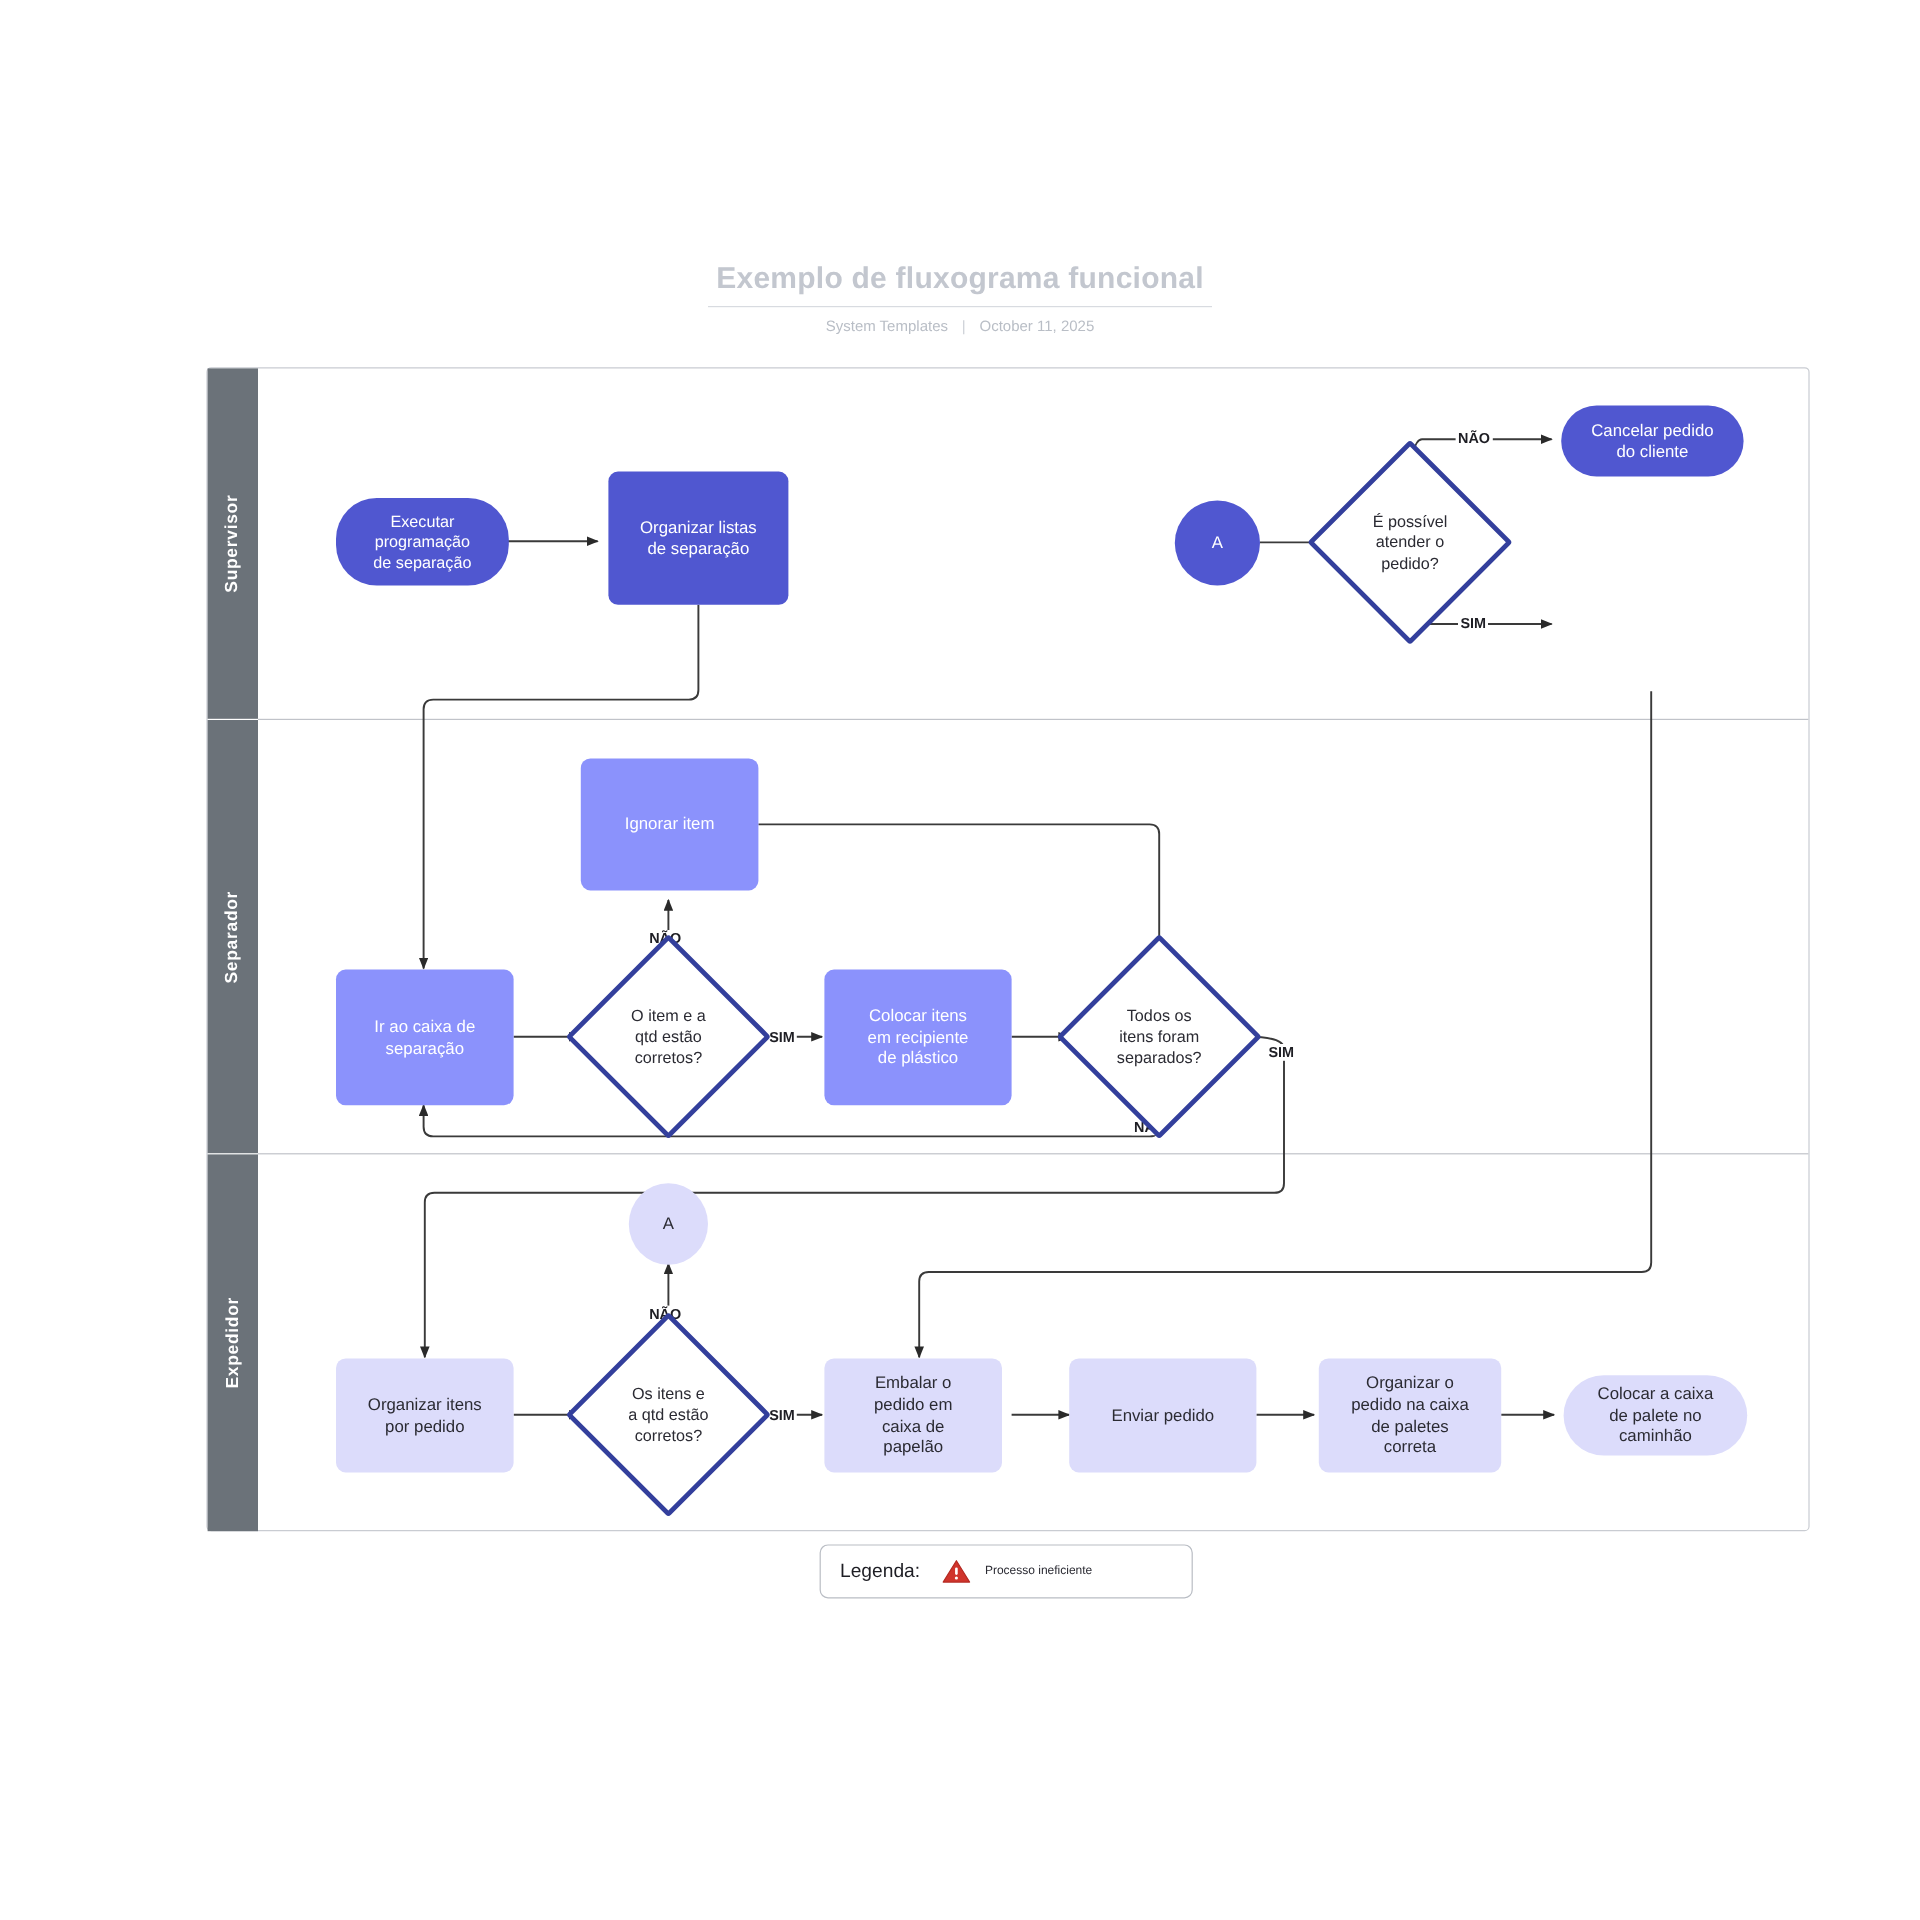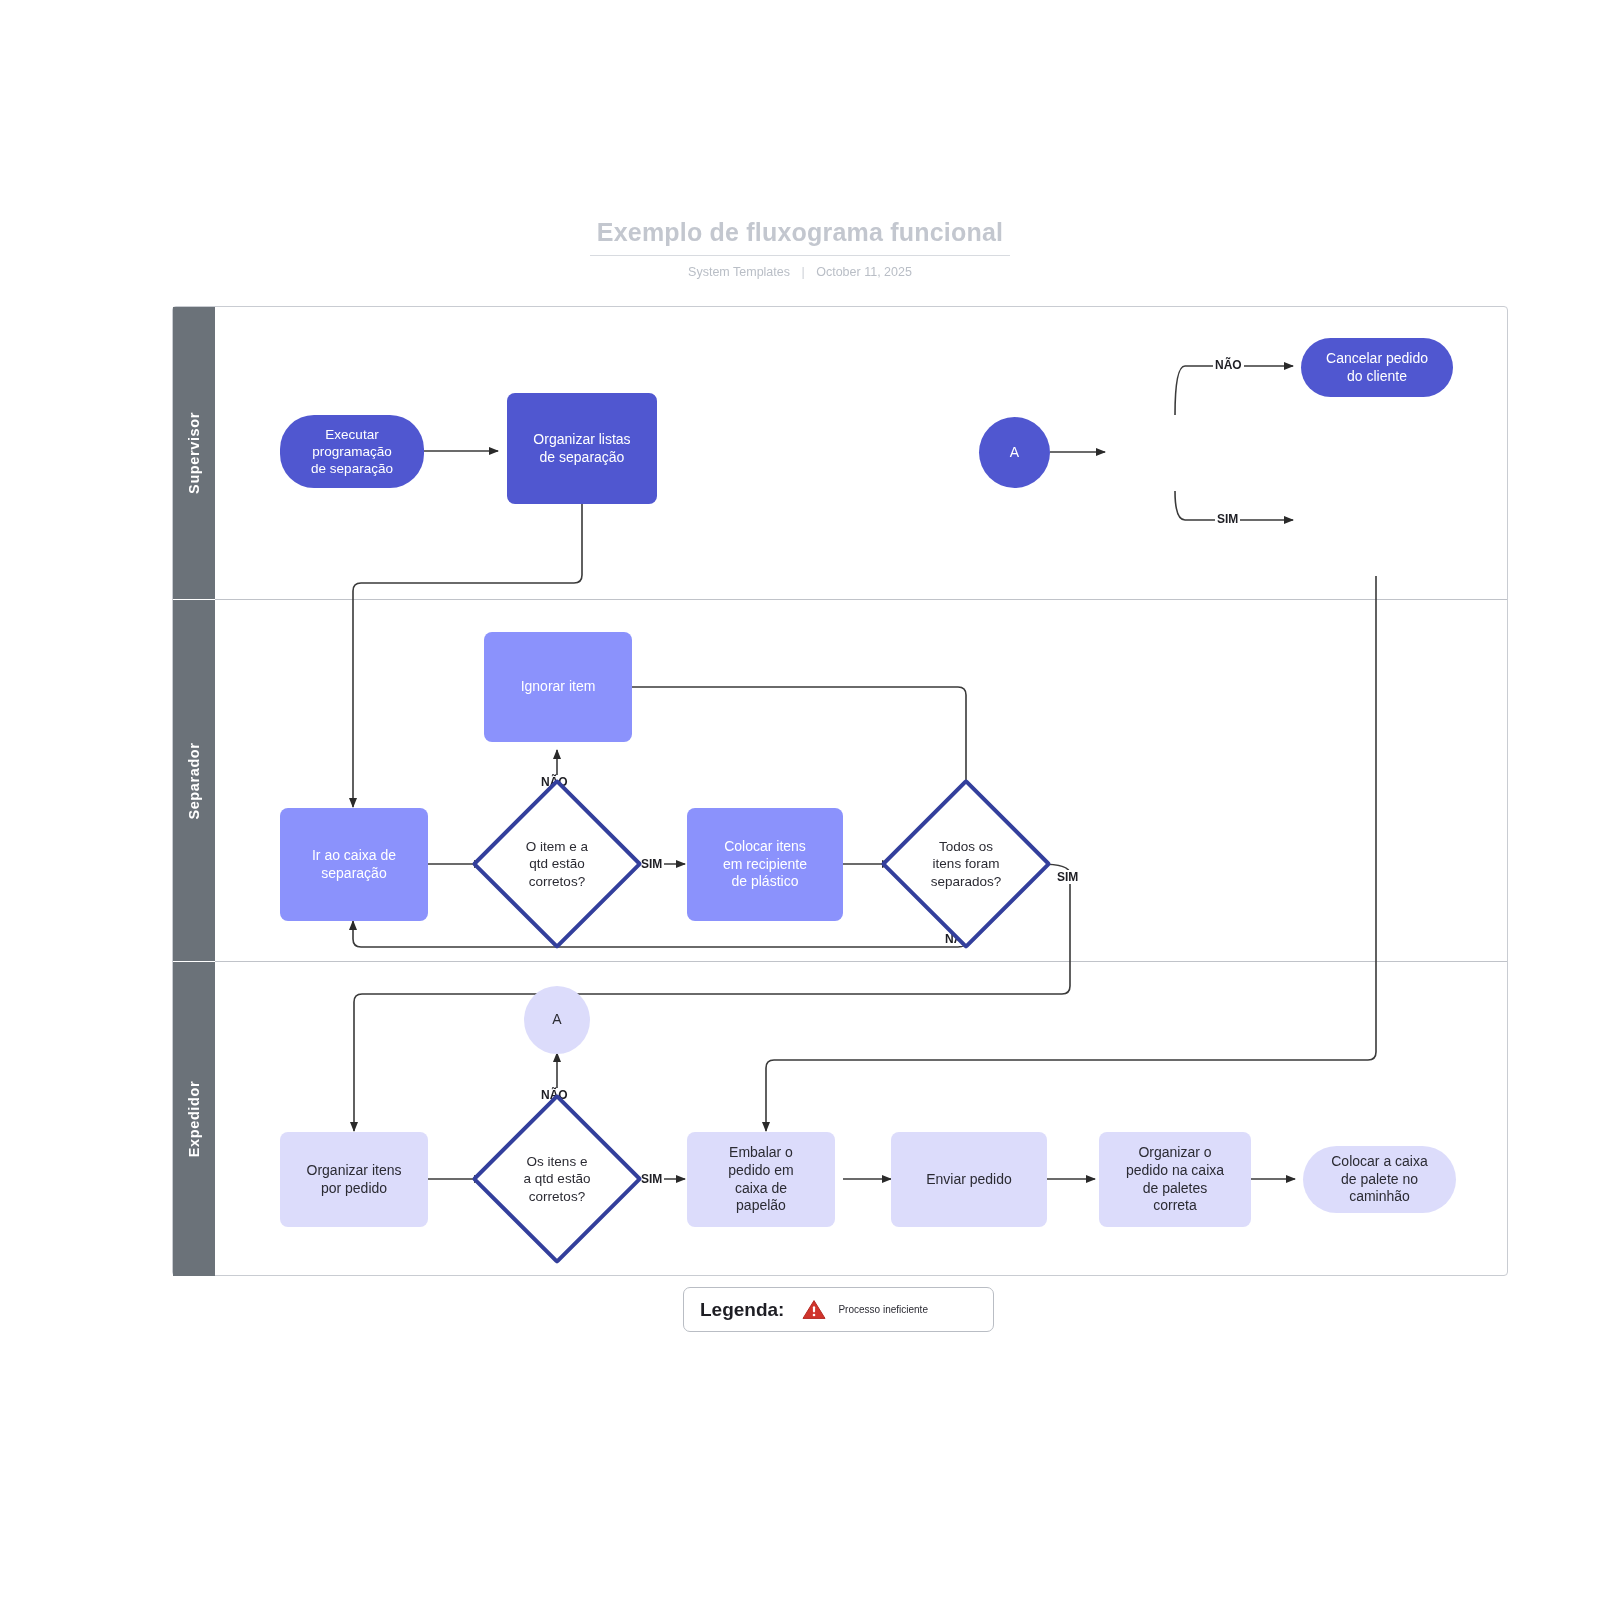--- a/index.html
+++ b/index.html
@@ -70,21 +70,21 @@
     position:absolute;font-size:12px;font-weight:bold;color:#1e1e24;
     background:#fff;padding:0 2px;white-space:nowrap;
   }
 
   
   #legend{
     position:absolute;left:683px;top:1287px;width:311px;height:45px;
     border:1px solid #b9bdc4;border-radius:7px;background:#fff;
     display:flex;align-items:center;box-sizing:border-box;padding:0 16px;
   }
-  #legend .lg-title{font-size:19px;font-weight:bold;color:#1e1e24;text-align:center;}
+  #legend .lg-title{font-size:16px;font-weight:normal;color:#1e1e24;text-align:center;}
   #legend .lg-icon{margin:0 12px 0 18px;display:flex;align-items:center;}
   #legend .lg-text{font-size:10px;color:#2b2b33;}
 </style>
 </head>
 <body>
 
 <div id="header">
   <div id="title">Exemplo de fluxograma funcional</div>
   <div id="title-rule"></div>
   <div id="subtitle">
@@ -173,20 +173,26 @@
 
   <div class="node pill c-sup sz-s" style="left:107px;top:108px;width:144px;height:73px;white-space:pre-line;">Executar
 programação
 de separação</div>
 
   <div class="node rect c-sup sz-m" style="left:334px;top:86px;width:150px;height:111px;white-space:pre-line;">Organizar listas
 de separação</div>
 
   <div class="node circ c-sup sz-m" style="left:806px;top:110px;width:71px;height:71px;">A</div>
 
+  <div class="diamond" style="left:922px;top:65px;width:160px;height:160px;">
+    <div class="dshape"></div>
+    <div class="dlabel">É possível
+atender o
+pedido?</div>
+  </div>
 
   <div class="node pill c-sup sz-m" style="left:1128px;top:31px;width:152px;height:59px;white-space:pre-line;">Cancelar pedido
 do cliente</div>
 
 
   <div class="node rect c-sep sz-m" style="left:311px;top:325px;width:148px;height:110px;white-space:pre-line;">Ignorar item</div>
 
   <div class="node rect c-sep sz-m" style="left:107px;top:501px;width:148px;height:113px;white-space:pre-line;">Ir ao caixa de
 separação</div>
 

